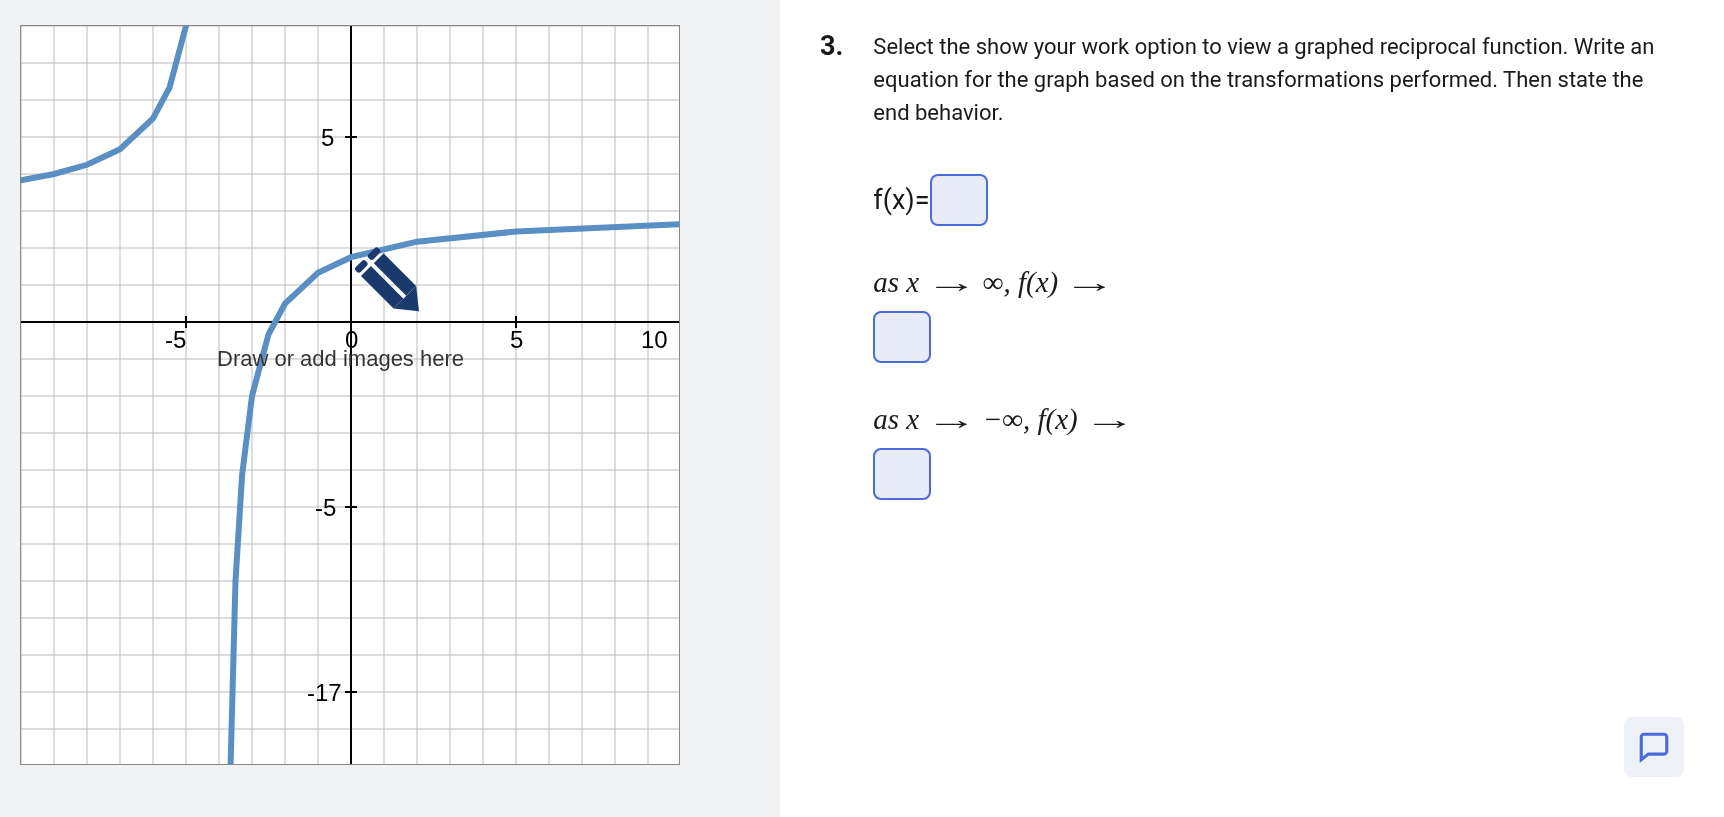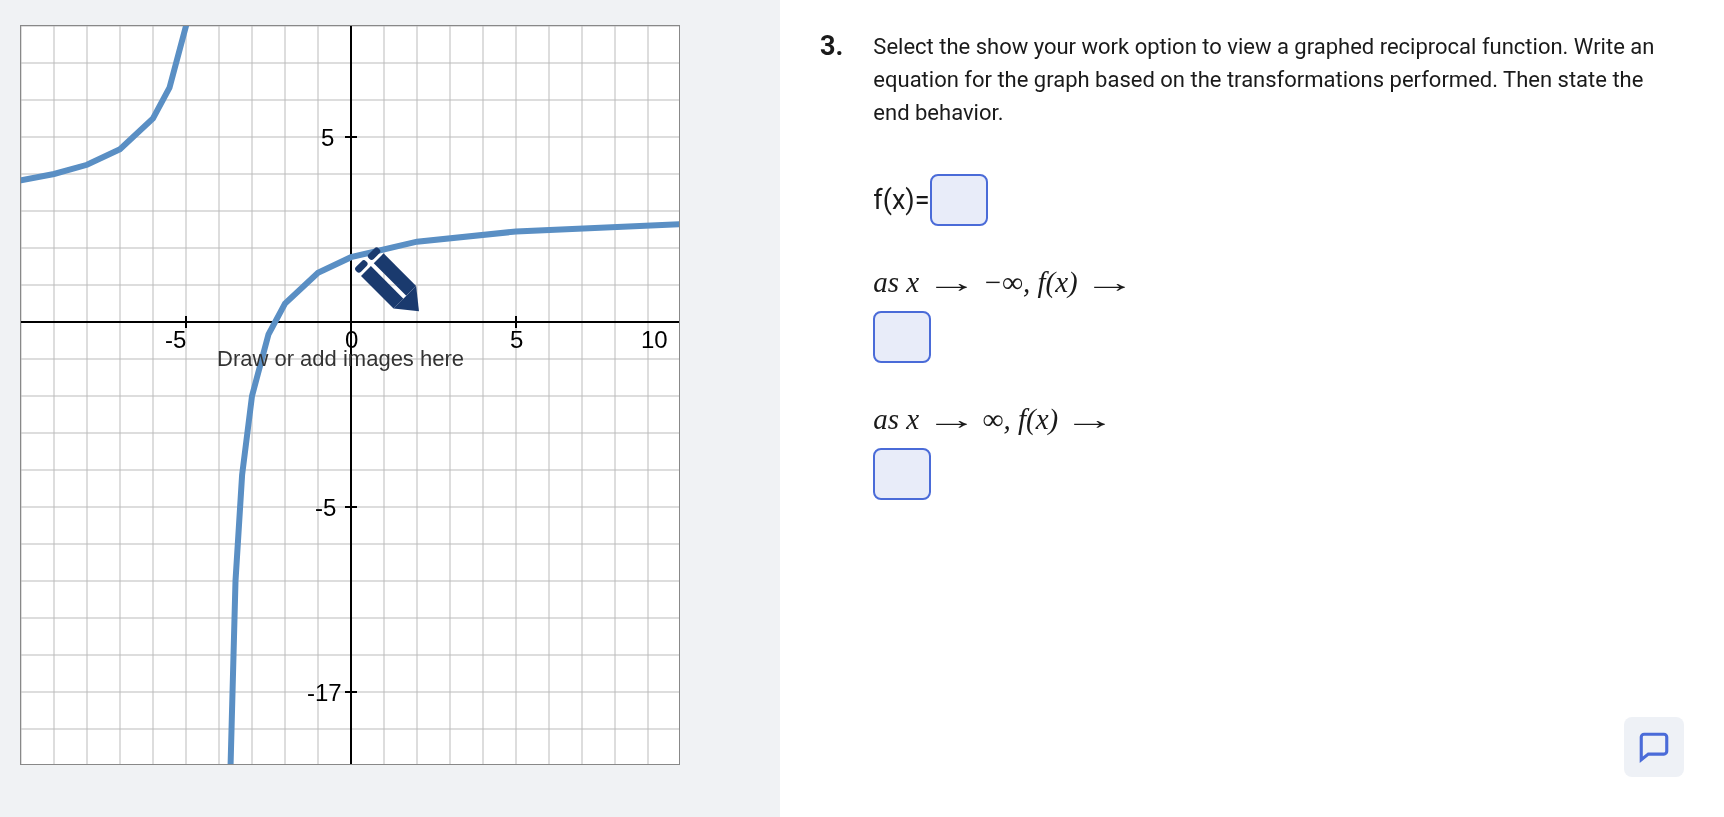--- a/index.html
+++ b/index.html
@@ -212,28 +212,28 @@
     <div class="question-body">
       <p class="question-text">Select the show your work option to view a graphed reciprocal function. Write an equation for the graph based on the transformations performed. Then state the end behavior.</p>
 
       <div class="answer-row">
         <span class="fx-label">f(x)=</span>
         <span class="answer-box"></span>
       </div>
 
       <div style="margin-bottom:40px;">
         <div class="math-line">
-          <span>as  x</span> <span class="arrow">→</span> <span>−∞,   f(x)</span> <span class="arrow">→</span>
+          <span>as  x</span> <span class="arrow">→</span> <span>∞,   f(x)</span> <span class="arrow">→</span>
         </div>
         <span class="answer-box"></span>
       </div>
 
       <div style="margin-bottom:40px;">
         <div class="math-line">
-          <span>as  x</span> <span class="arrow">→</span> <span>∞,   f(x)</span> <span class="arrow">→</span>
+          <span>as  x</span> <span class="arrow">→</span> <span>−∞,   f(x)</span> <span class="arrow">→</span>
         </div>
         <span class="answer-box"></span>
       </div>
     </div>
   </div>
 
   <div class="chat-button">
     <svg width="34" height="34" viewBox="0 0 24 24" fill="none" stroke="#4a6bd8" stroke-width="2.2">
       <path d="M21 15a2 2 0 0 1-2 2H8l-5 4V5a2 2 0 0 1 2-2h14a2 2 0 0 1 2 2z"></path>
     </svg>

